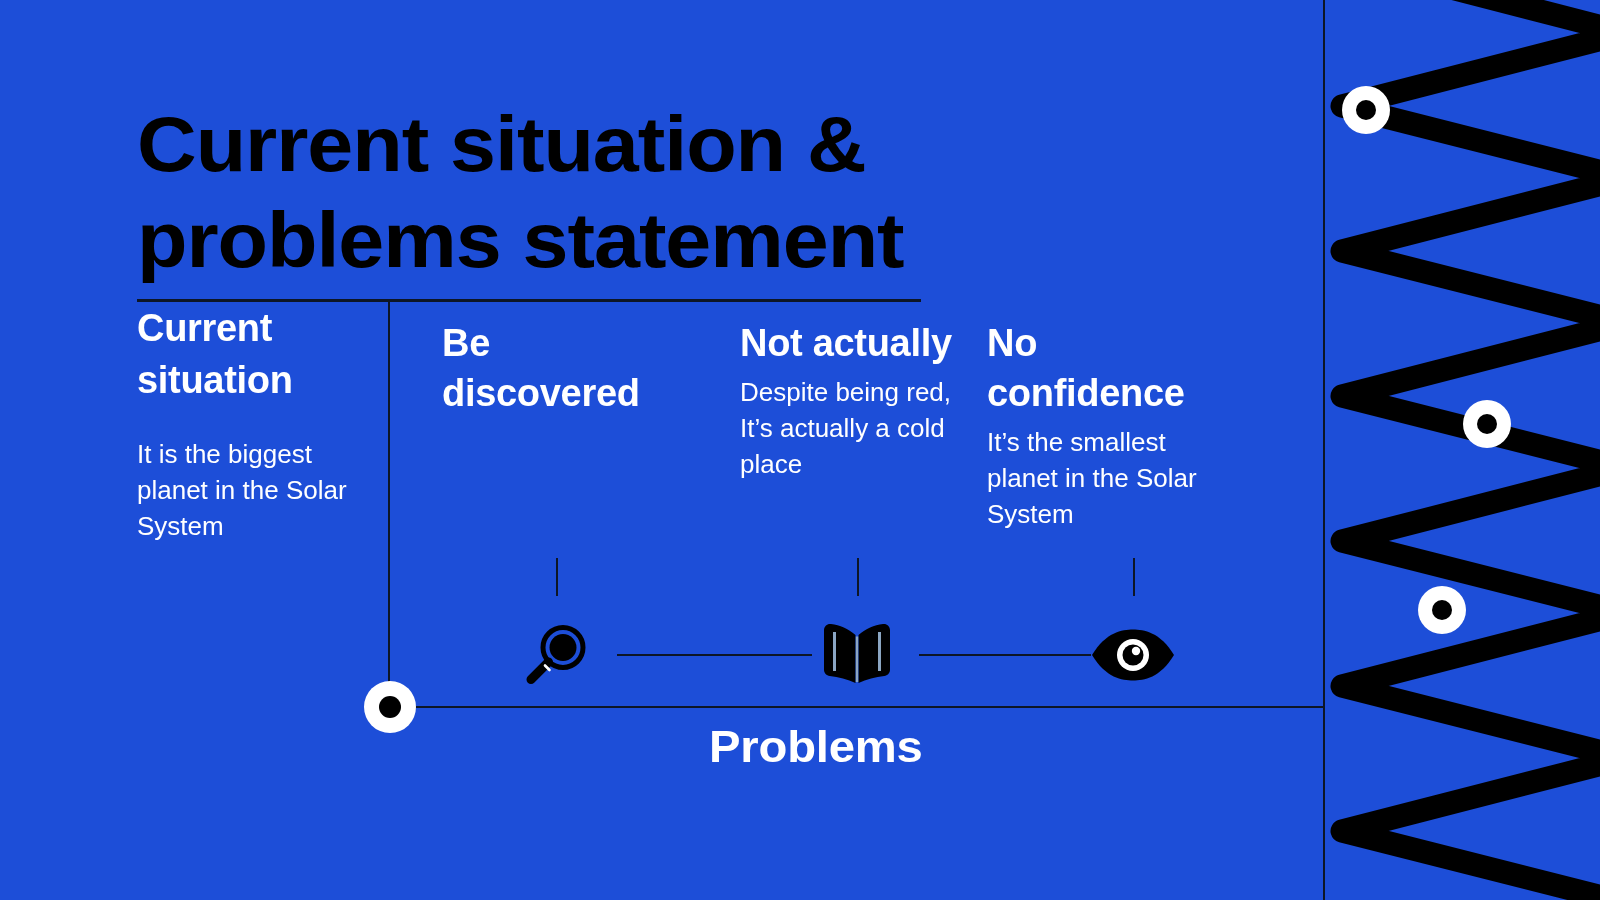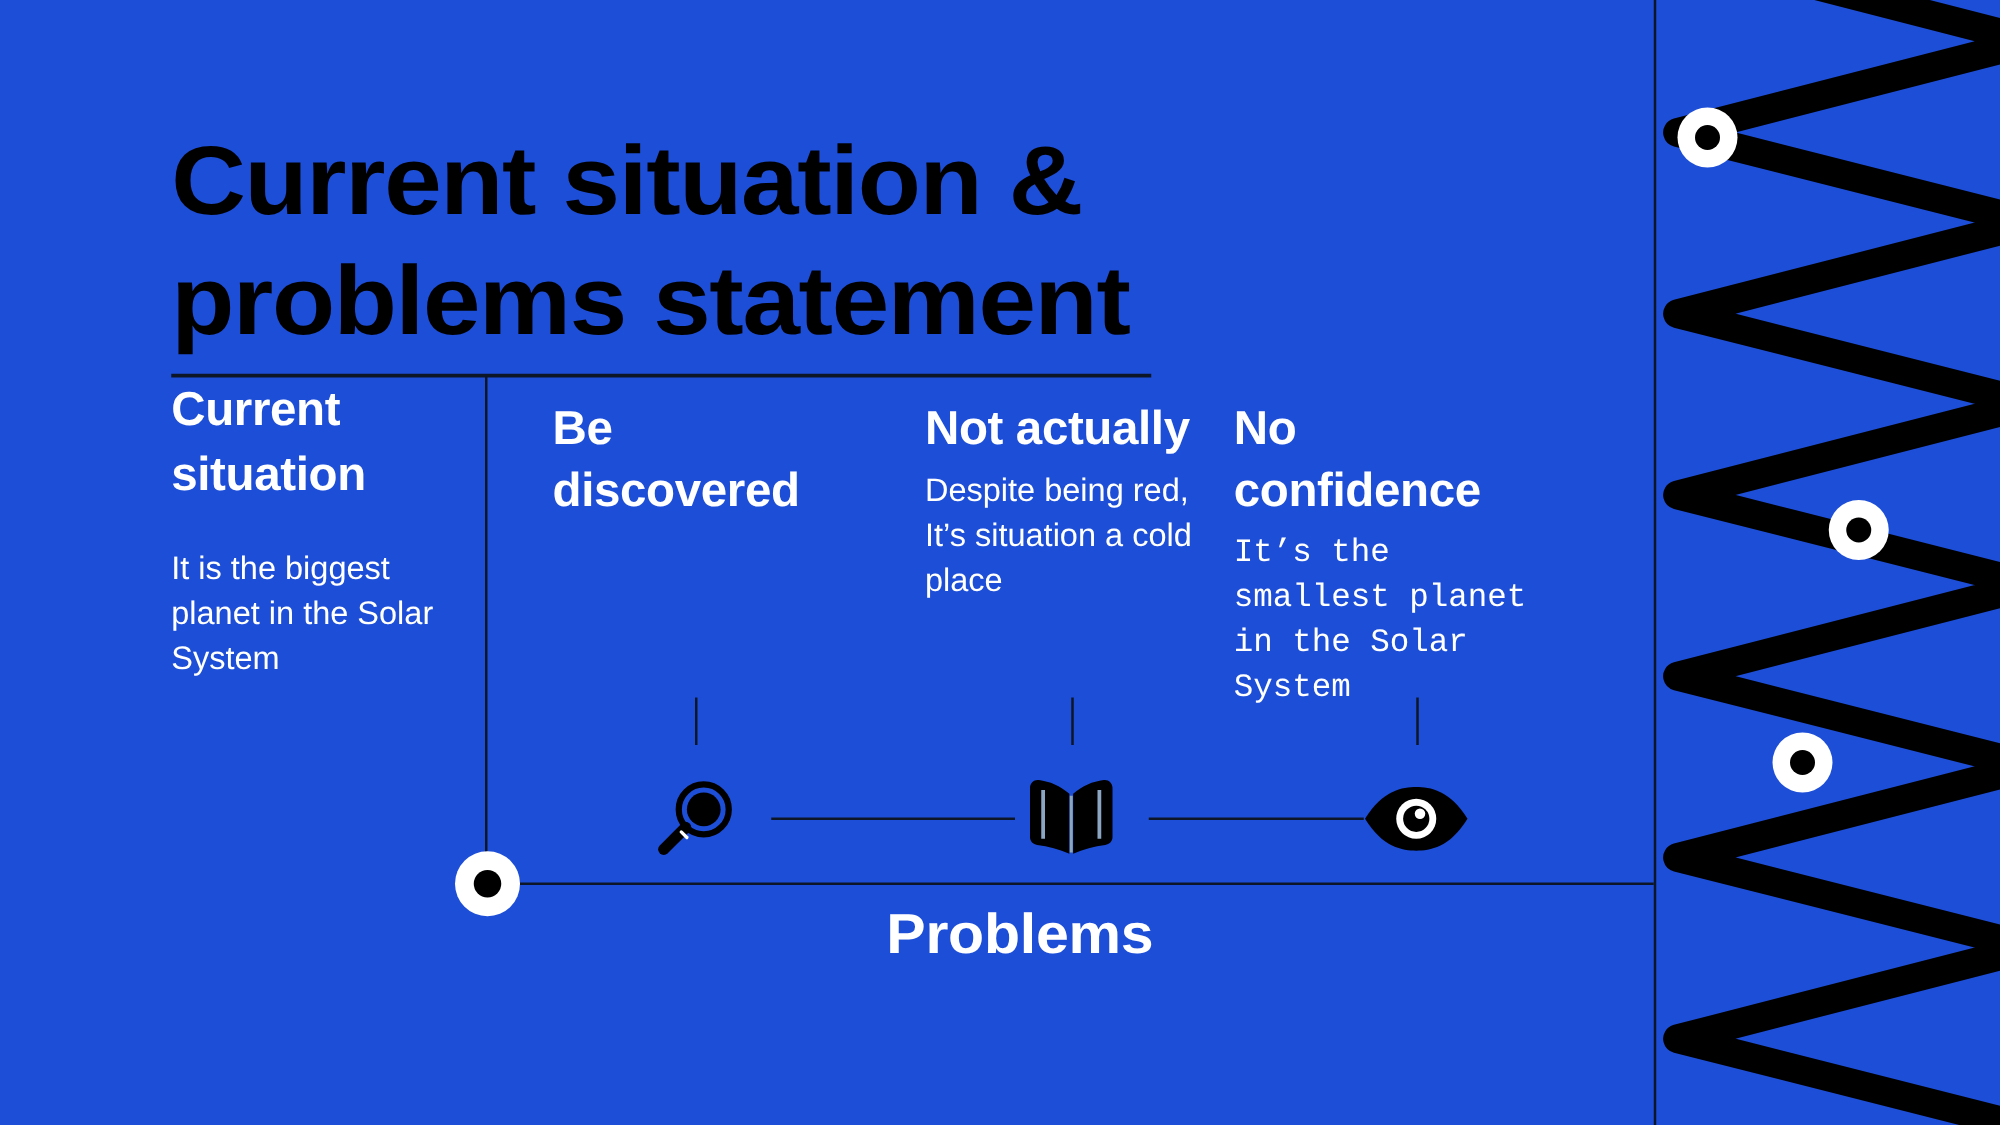--- a/index.html
+++ b/index.html
@@ -86,21 +86,21 @@
   #col0 .head { font-size: 38px; line-height: 52px; }
   #col0 .body { margin-top: 30px; width: 230px; }
 
   #col1 { left: 442px; top: 318px; width: 245px; }
   #col1 .body { margin-top: 6px; width: 245px; }
 
   #col2 { left: 740px; top: 318px; width: 240px; }
   #col2 .body { margin-top: 6px; width: 240px; }
 
   #col3 { left: 987px; top: 318px; width: 240px; }
-  #col3 .body { margin-top: 6px; width: 245px; font-family: Liberation Mono, monospace; }
+  #col3 .body { margin-top: 6px; width: 245px; }
 
   
   .stem {
     position: absolute;
     width: 2px;
     height: 38px;
     background: #0d1626;
     top: 558px;
   }
   #stem1 { left: 556px; }
@@ -211,21 +211,21 @@
     <div class="head">Current situation</div>
     <div class="body">It is the biggest planet in the Solar System</div>
   </div>
 
   <div class="col" id="col1">
     <div class="head">Be discovered</div>
   </div>
 
   <div class="col" id="col2">
     <div class="head">Not actually</div>
-    <div class="body">Despite being red, It’s situation a cold place</div>
+    <div class="body">Despite being red, It’s actually a cold place</div>
   </div>
 
   <div class="col" id="col3">
     <div class="head">No confidence</div>
     <div class="body">It’s the smallest planet in the Solar System</div>
   </div>
 
   <div class="stem" id="stem1"></div>
   <div class="stem" id="stem2"></div>
   <div class="stem" id="stem3"></div>

